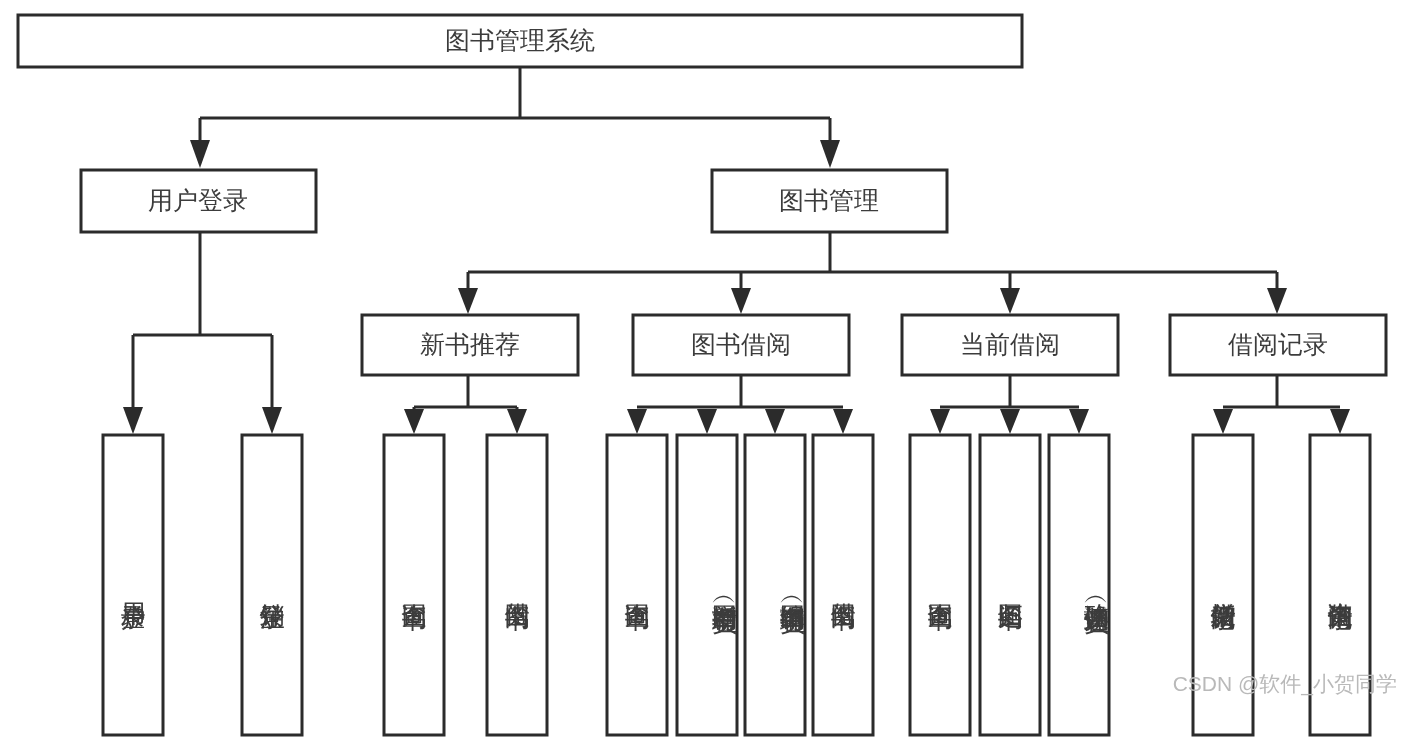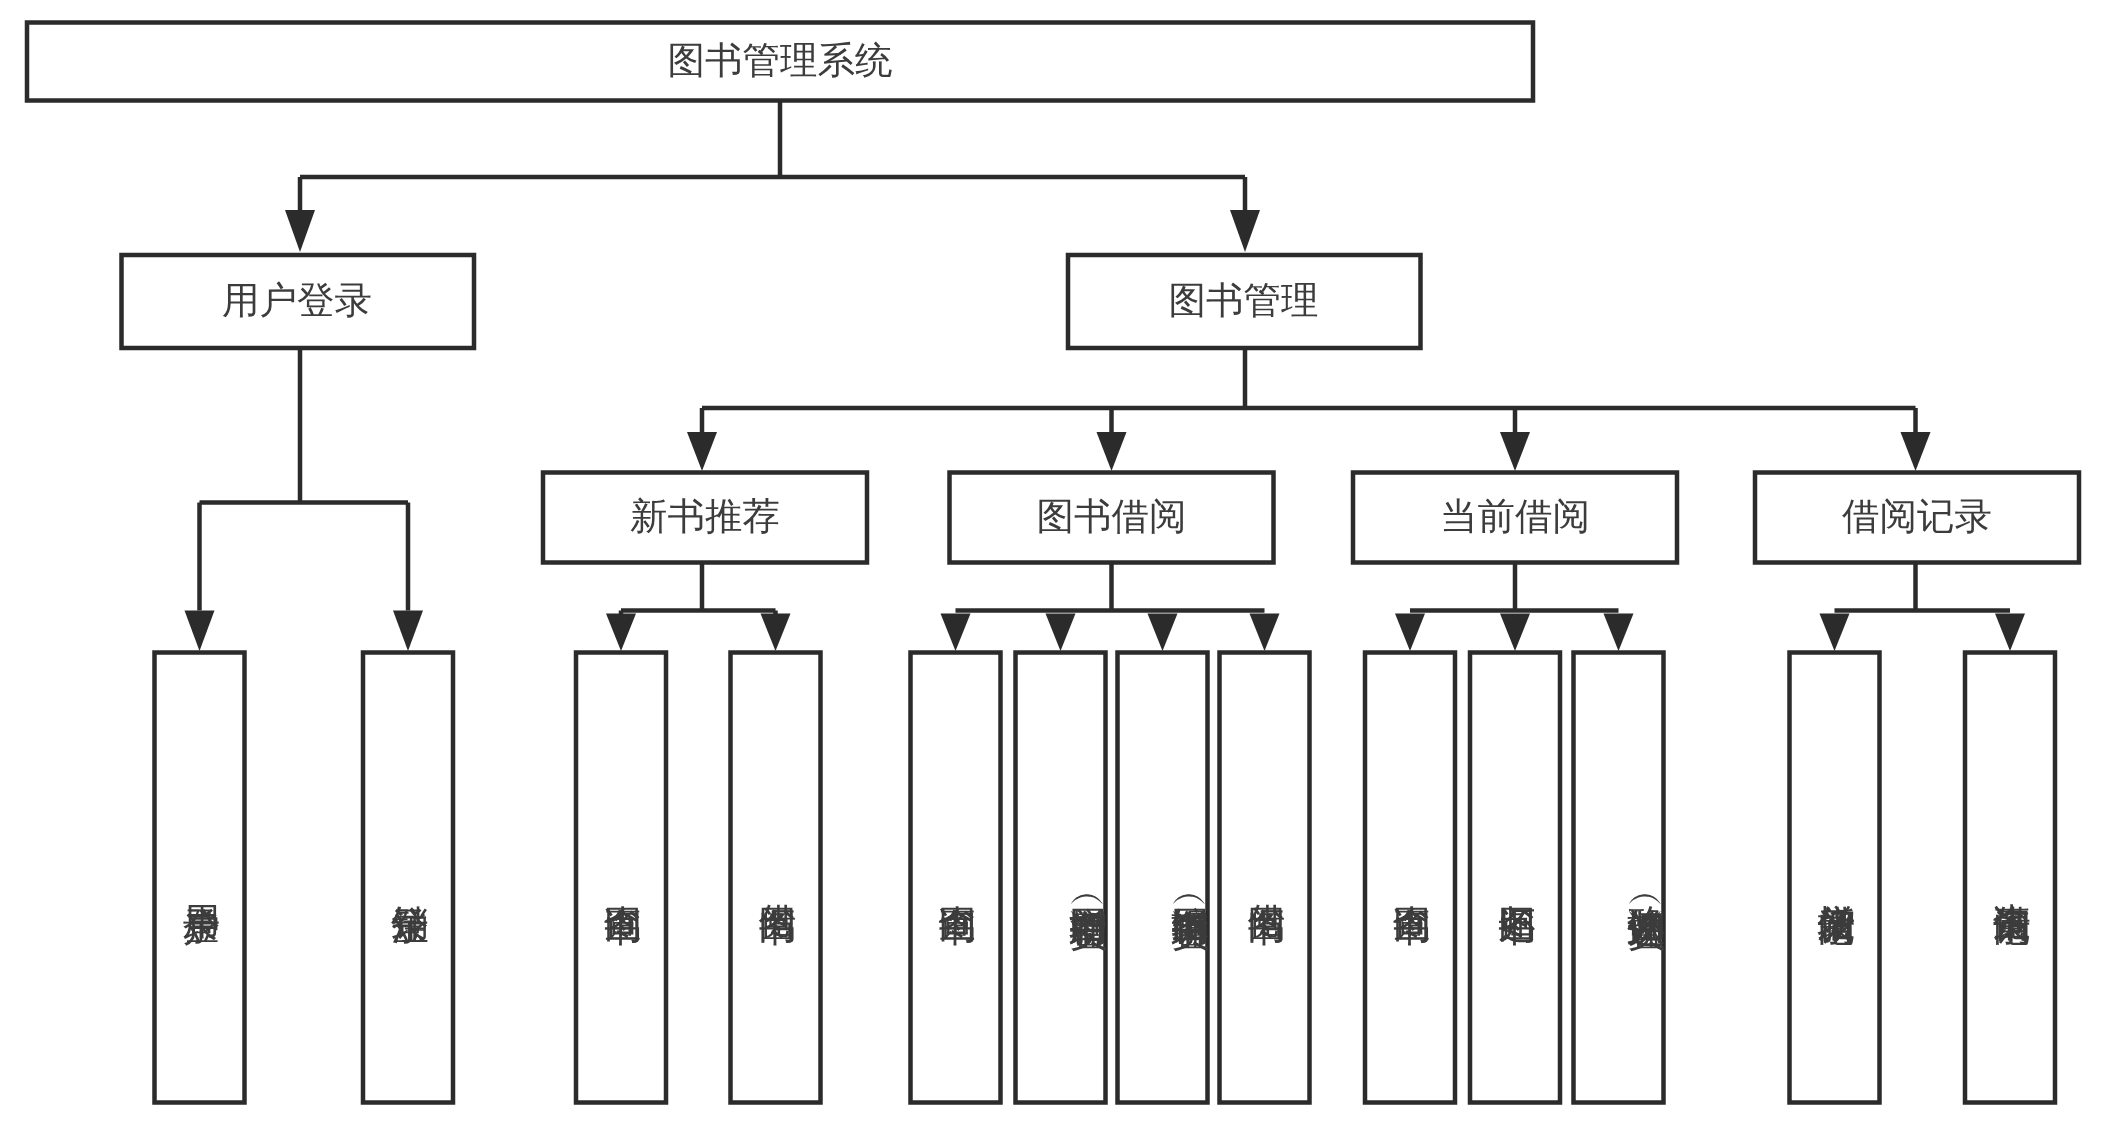--- a/index.html
+++ b/index.html
@@ -183,14 +183,15 @@
   <div class="node-label-v" style="left:607px;top:435px;width:60px;height:300px;">查询图书</div>
   <div class="node-label-v" style="left:677px;top:435px;width:60px;height:300px;align-items:flex-start;padding-top:6px;box-sizing:border-box;">新增图书（管理员）</div>
   <div class="node-label-v" style="left:745px;top:435px;width:60px;height:300px;align-items:flex-start;padding-top:6px;box-sizing:border-box;">编辑图书（管理员）</div>
   <div class="node-label-v" style="left:813px;top:435px;width:60px;height:300px;">借阅图书</div>
   <div class="node-label-v" style="left:910px;top:435px;width:60px;height:300px;">查询图书</div>
   <div class="node-label-v" style="left:980px;top:435px;width:60px;height:300px;">归还图书</div>
   <div class="node-label-v" style="left:1049px;top:435px;width:60px;height:300px;align-items:flex-start;padding-top:6px;box-sizing:border-box;">确认归还（管理员）</div>
   <div class="node-label-v" style="left:1193px;top:435px;width:60px;height:300px;">新增借阅记录</div>
   <div class="node-label-v" style="left:1310px;top:435px;width:60px;height:300px;">查询借阅记录</div>
 
+  <div class="watermark">CSDN @软件_小贺同学</div>
 
 </div>
 
 </body></html>

